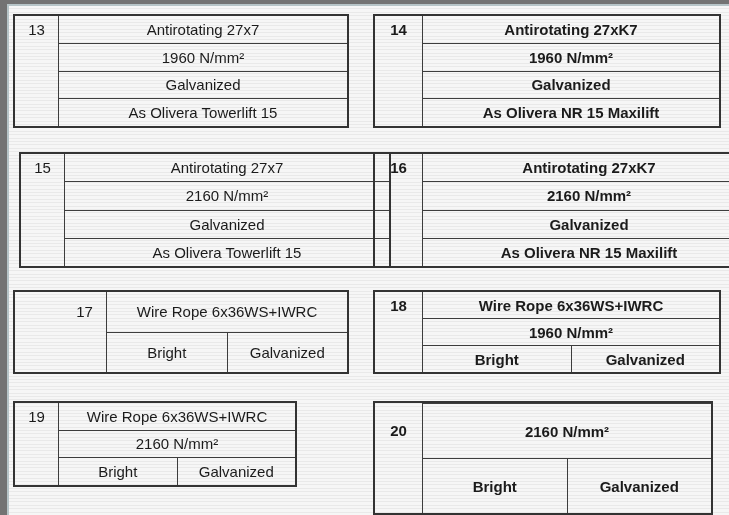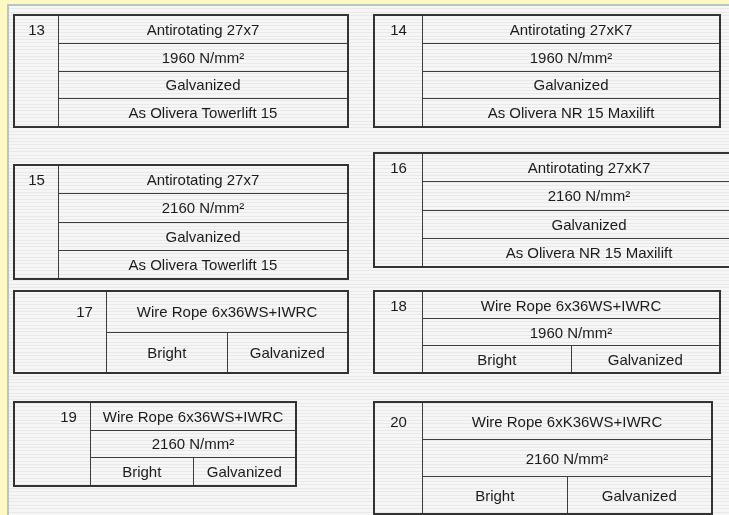--- a/index.html
+++ b/index.html
@@ -1,20 +1,20 @@
 <!DOCTYPE html>
 <html><head>
 <meta charset="utf-8">
 <style>
   html,body{margin:0;padding:0;background:#ffffff;}
   .canvas{
     position:relative;
     width:729px;height:515px;
     overflow:hidden;
-    background:#fef9c3;
+    background:#737373;
     font-family:"Liberation Sans","DejaVu Sans",sans-serif;
     color:#1b1b1b;
   }
   
   .page-bg{
     position:absolute;left:9px;top:6px;right:0;bottom:0;
     background:repeating-linear-gradient(
       180deg,
       #f6f6f6 0px,#f6f6f6 2.4px,
       #e9e9e9 2.4px,#e9e9e9 3.4px
@@ -30,21 +30,21 @@
   }
   .block{
     position:absolute;
     display:grid;
     border:2px solid #333333;
     box-sizing:border-box;
     font-size:15px;
     line-height:1;
   }
   .block-l{grid-template-columns:43px 1fr 1fr;}
-  .block-r{grid-template-columns:47px 1fr 1fr;}
+  .block-r{grid-template-columns:47px 1fr 1fr;font-weight:bold;}
   .cell{
     display:flex;align-items:center;justify-content:center;
     border-top:1.5px solid #3d3d3d;
     border-left:1.5px solid #3d3d3d;
     box-sizing:border-box;
     white-space:nowrap;
     overflow:hidden;
   }
   .num{
     grid-column:1;grid-row:1/-1;
@@ -73,21 +73,21 @@
   </div>
 
   <div class="block block-r" style="left:373px;top:14px;width:348px;height:114px;">
     <div class="num">14</div>
     <div class="cell full rt0">Antirotating 27xK7</div>
     <div class="cell full">1960 N/mm²</div>
     <div class="cell full">Galvanized</div>
     <div class="cell full">As Olivera NR 15 Maxilift</div>
   </div>
 
-  <div class="block block-l" style="left:13px;top:152px;width:336px;height:116px;margin-top:12px;">
+  <div class="block block-l" style="left:19px;top:152px;width:372px;height:116px;">
     <div class="num">15</div>
     <div class="cell full rt0">Antirotating 27x7</div>
     <div class="cell full">2160 N/mm²</div>
     <div class="cell full">Galvanized</div>
     <div class="cell full">As Olivera Towerlift 15</div>
   </div>
 
   <div class="block block-r" style="left:373px;top:152px;width:384px;height:116px;">
     <div class="num">16</div>
     <div class="cell full rt0">Antirotating 27xK7</div>
@@ -104,28 +104,27 @@
   </div>
 
   <div class="block block-r" style="left:373px;top:290px;width:348px;height:84px;">
     <div class="num">18</div>
     <div class="cell full rt0">Wire Rope 6x36WS+IWRC</div>
     <div class="cell full">1960 N/mm²</div>
     <div class="cell half-a">Bright</div>
     <div class="cell half-b">Galvanized</div>
   </div>
 
-  <div class="block block-l" style="left:13px;top:401px;width:284px;height:86px;padding-left:32px;">
+  <div class="block block-l" style="left:13px;top:401px;width:284px;height:86px;">
     <div class="num">19</div>
     <div class="cell full rt0">Wire Rope 6x36WS+IWRC</div>
     <div class="cell full">2160 N/mm²</div>
     <div class="cell half-a">Bright</div>
     <div class="cell half-b">Galvanized</div>
   </div>
 
   <div class="block block-r" style="left:373px;top:401px;width:340px;height:114px;">
     <div class="num">20</div>
-    <div class="cell full rt0">Wire Rope 6xK36WS+IWRC</div>
     <div class="cell full">2160 N/mm²</div>
     <div class="cell half-a">Bright</div>
     <div class="cell half-b">Galvanized</div>
   </div>
 </div>
 
 </body></html>

